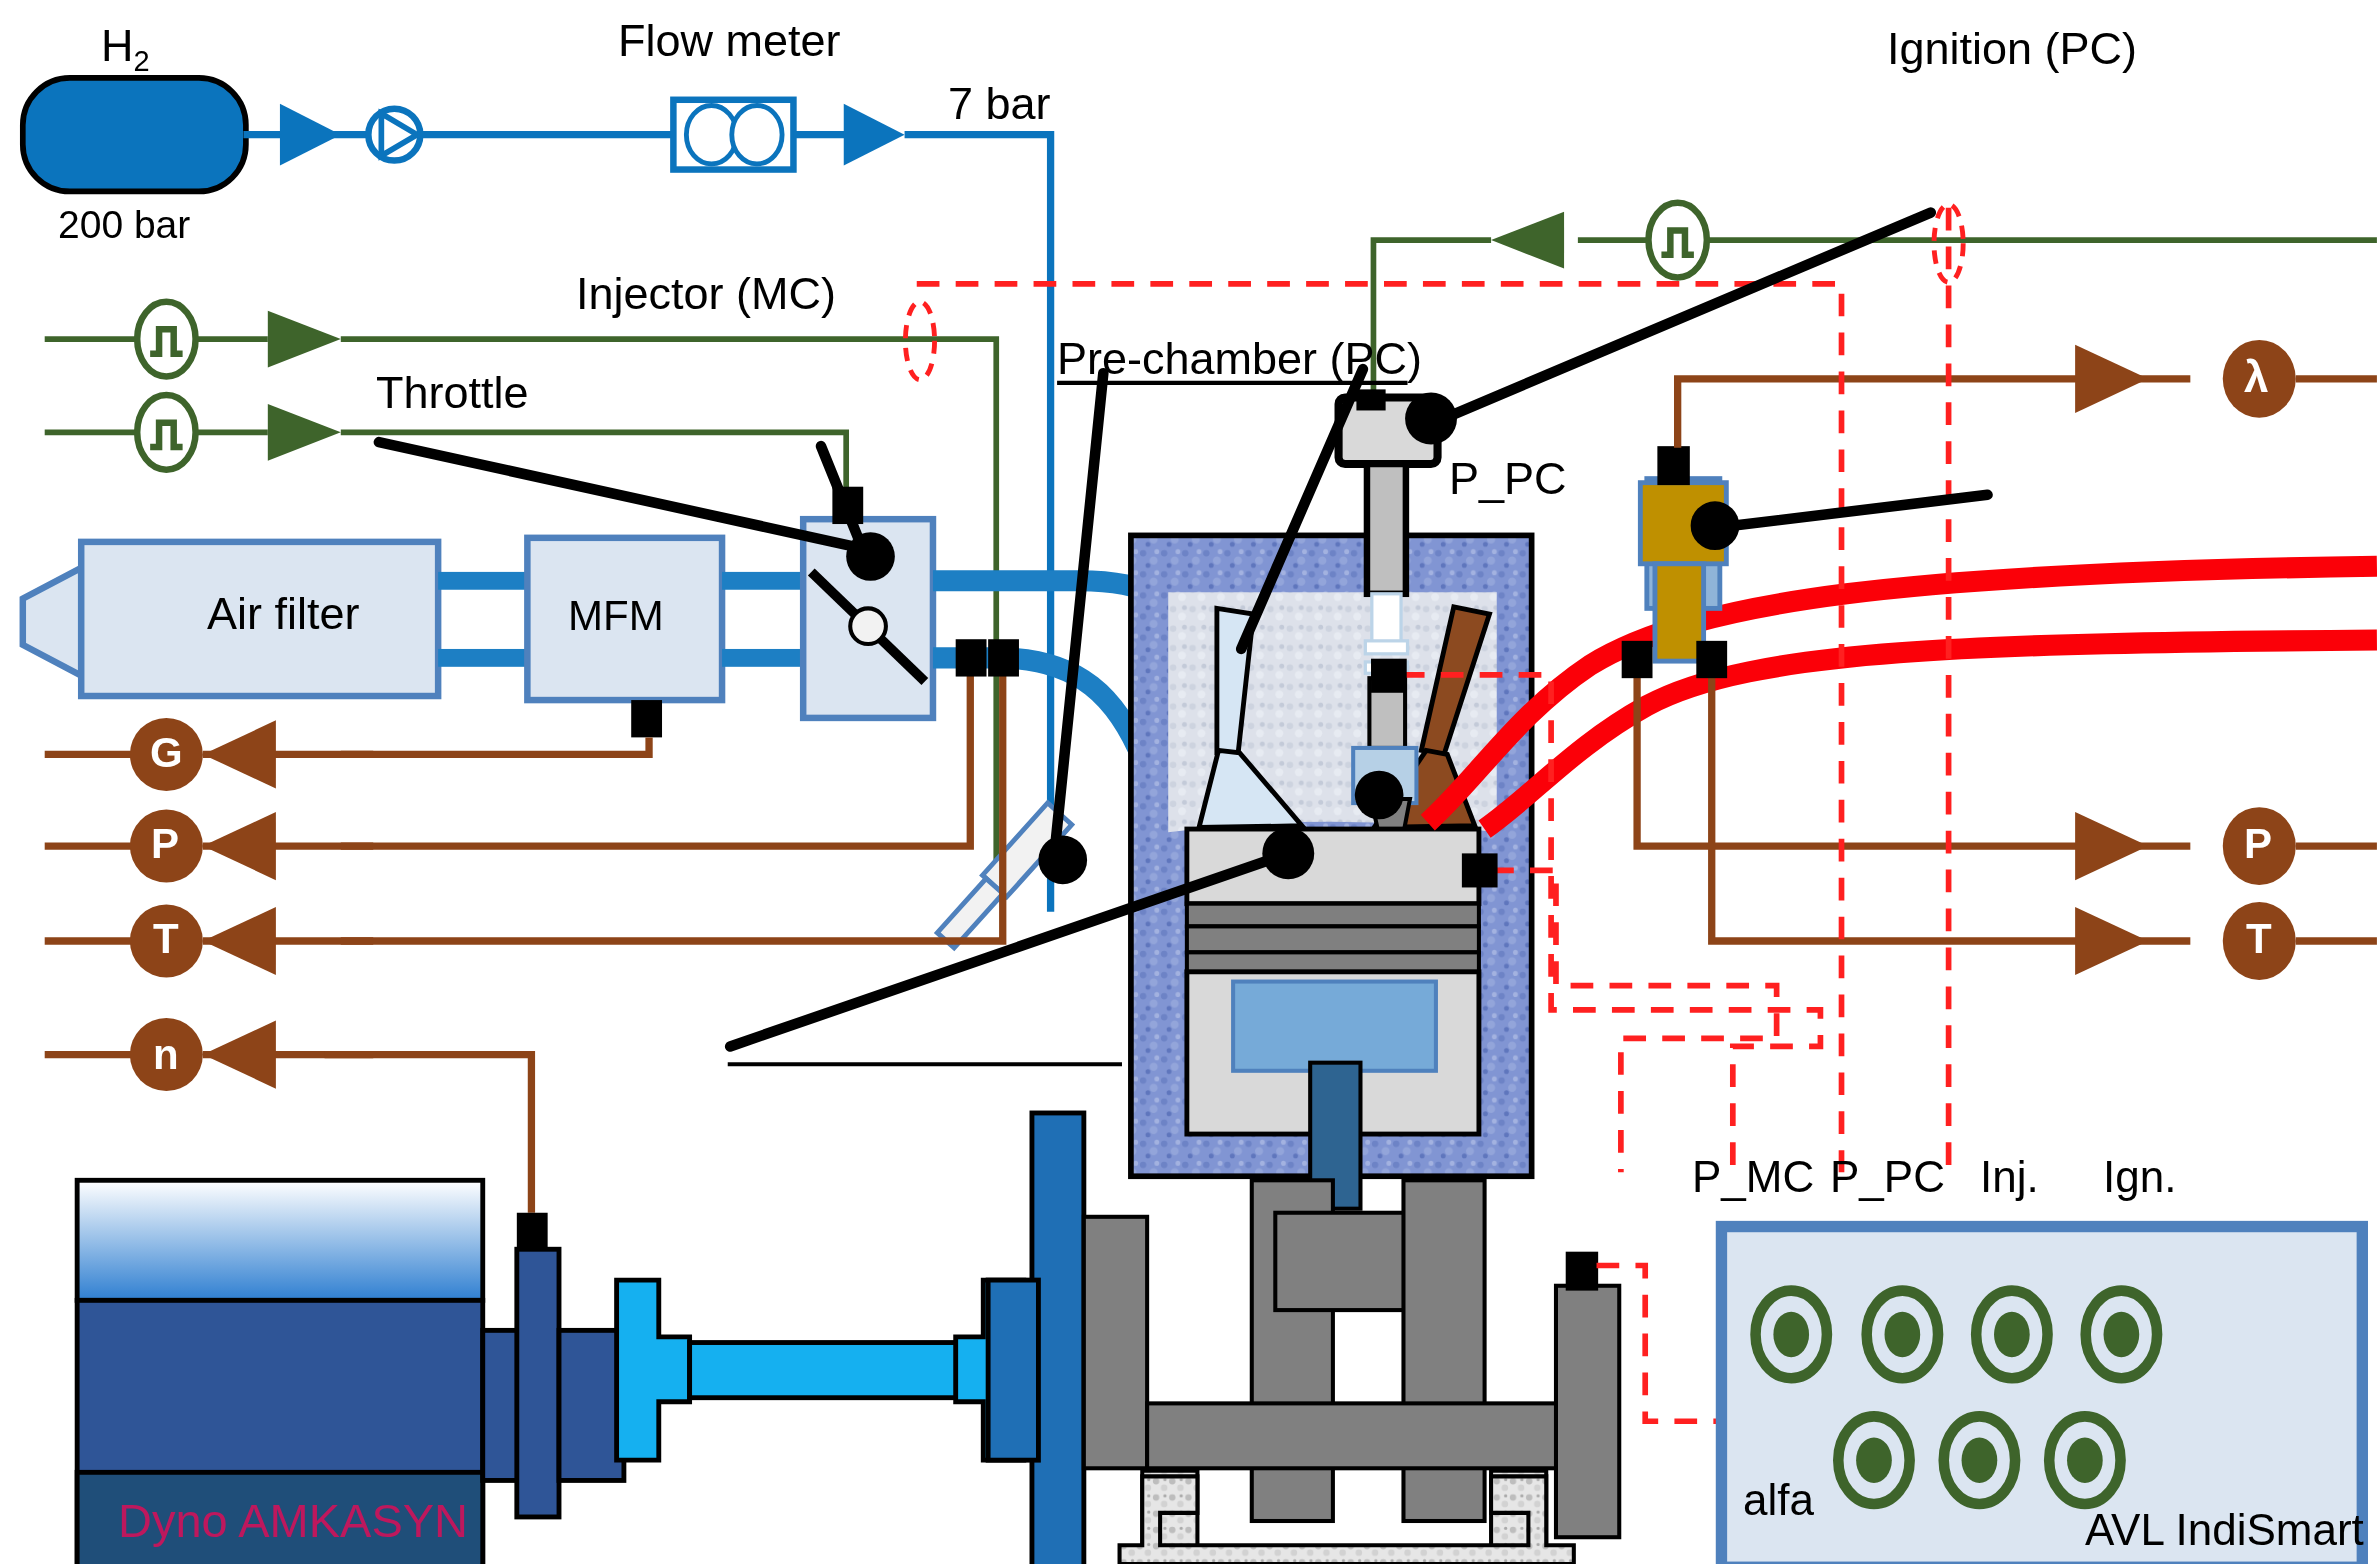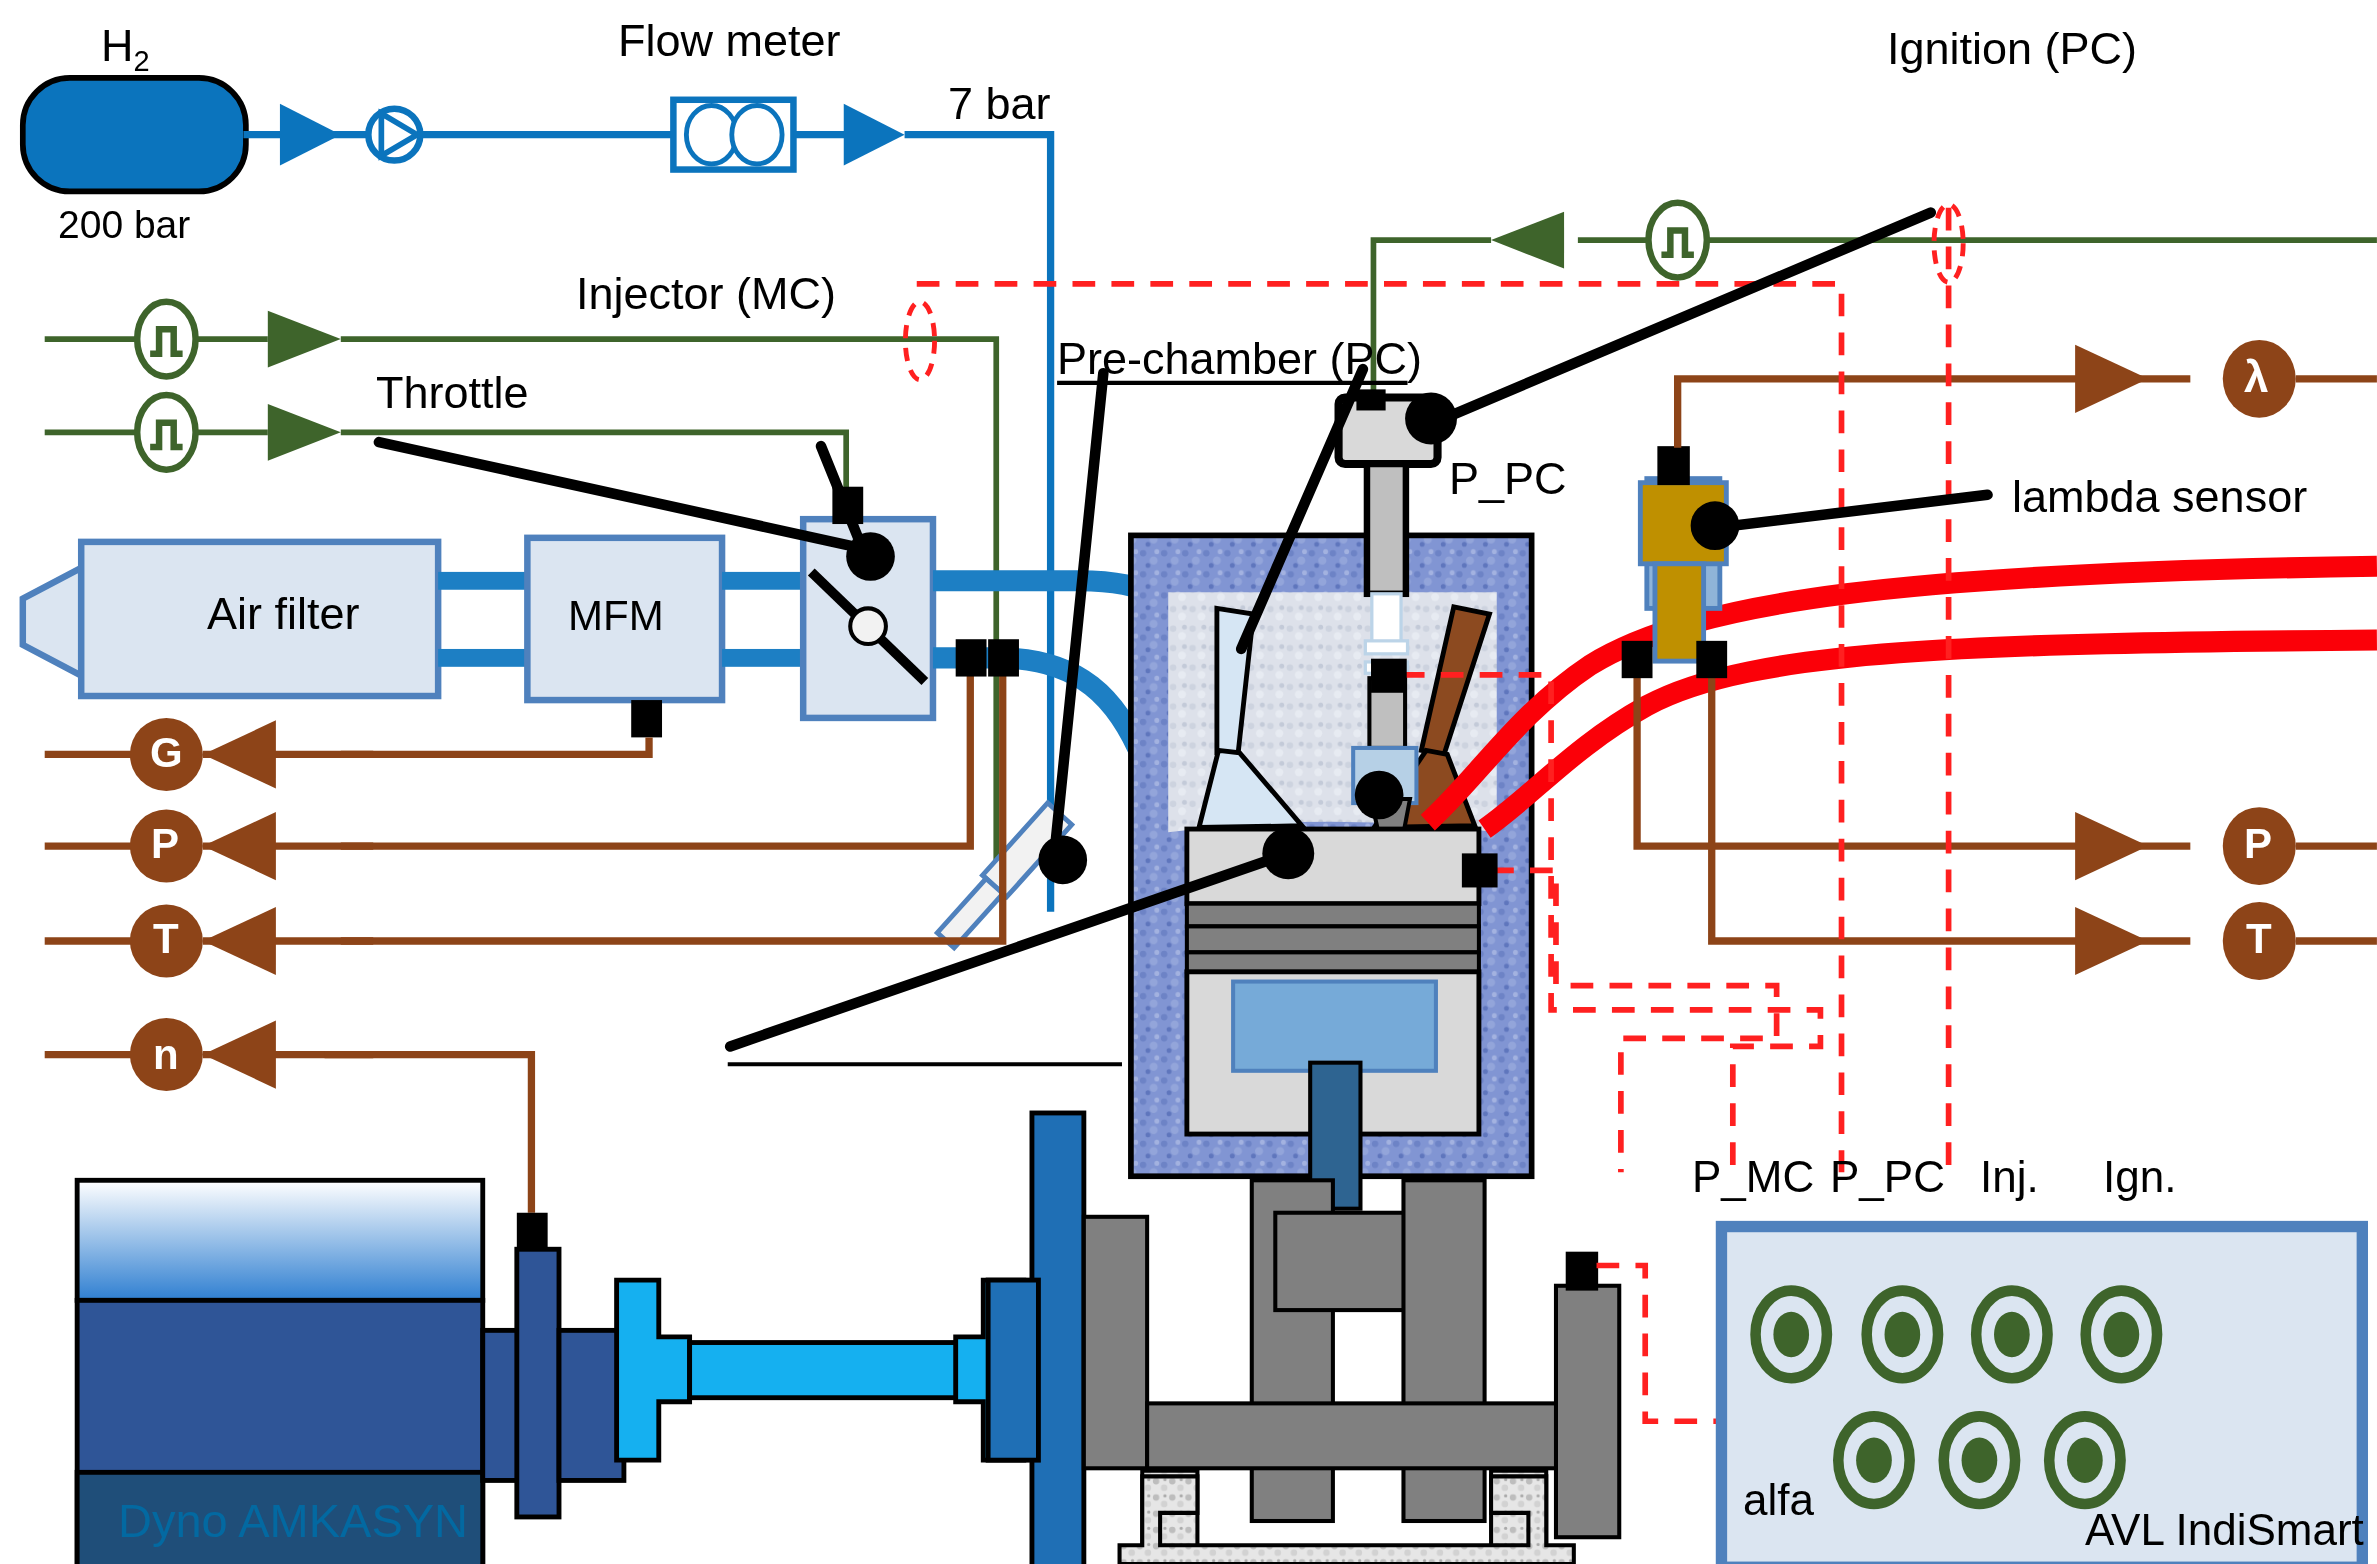--- a/index.html
+++ b/index.html
@@ -323,32 +323,31 @@
 </div>
 <div class="lbl" style="left:58px;top:203px;font-size:39px;">200 bar</div>
 <div class="lbl" style="left:618px;top:14.6px;font-size:45px;">Flow meter</div>
 <div class="lbl" style="left:948px;top:78px;font-size:45px;">7 bar</div>
 <div class="lbl" style="left:576px;top:268px;font-size:45px;">Injector (MC)</div>
 <div class="lbl" style="left:376px;top:367px;font-size:45px;">Throttle</div>
 <div class="lbl" style="left:207px;top:588px;font-size:45px;text-align:center;">Air filter</div>
 <div class="lbl" style="left:568px;top:592px;font-size:42px;">MFM</div>
 <div class="lbl" style="left:1057px;top:333px;font-size:45px;">Pre-chamber (PC)</div>
 <div class="lbl" style="left:1887px;top:23px;font-size:45px;">Ignition (PC)</div>
-<div class="lbl" style="left:2012px;top:471px;font-size:45px;">lambda sensor</div>
 <div class="lbl" style="left:1449px;top:453px;font-size:45px;">P_PC</div>
 
 <div class="lbl" style="left:150px;top:729px;font-size:42px;color:#fff;font-weight:bold;">G</div>
 <div class="lbl" style="left:151px;top:820px;font-size:42px;color:#fff;font-weight:bold;">P</div>
 <div class="lbl" style="left:153px;top:915px;font-size:42px;color:#fff;font-weight:bold;">T</div>
 <div class="lbl" style="left:153px;top:1031px;font-size:42px;color:#fff;font-weight:bold;">n</div>
 <div class="lbl" style="left:2244px;top:352px;font-size:44px;color:#fff;font-weight:bold;">λ</div>
 <div class="lbl" style="left:2244px;top:820px;font-size:42px;color:#fff;font-weight:bold;">P</div>
 <div class="lbl" style="left:2246px;top:915px;font-size:42px;color:#fff;font-weight:bold;">T</div>
 
-<div class="lbl" style="left:118px;top:1493px;font-size:47px;color:#0369a1;">Dyno AMKASYN</div>
+<div class="lbl" style="left:118px;top:1493px;font-size:47px;color:#be185d;">Dyno AMKASYN</div>
 
 <div class="lbl" style="left:1692px;top:1152px;font-size:44px;">P_MC</div>
 <div class="lbl" style="left:1830px;top:1152px;font-size:44px;">P_PC</div>
 <div class="lbl" style="left:1980px;top:1152px;font-size:44px;">Inj.</div>
 <div class="lbl" style="left:2103px;top:1152px;font-size:44px;">Ign.</div>
 <div class="lbl" style="left:1743px;top:1475px;font-size:44px;">alfa</div>
 <div class="lbl" style="left:2085px;top:1505px;font-size:44px;">AVL IndiSmart</div>
 
 </div>
 

